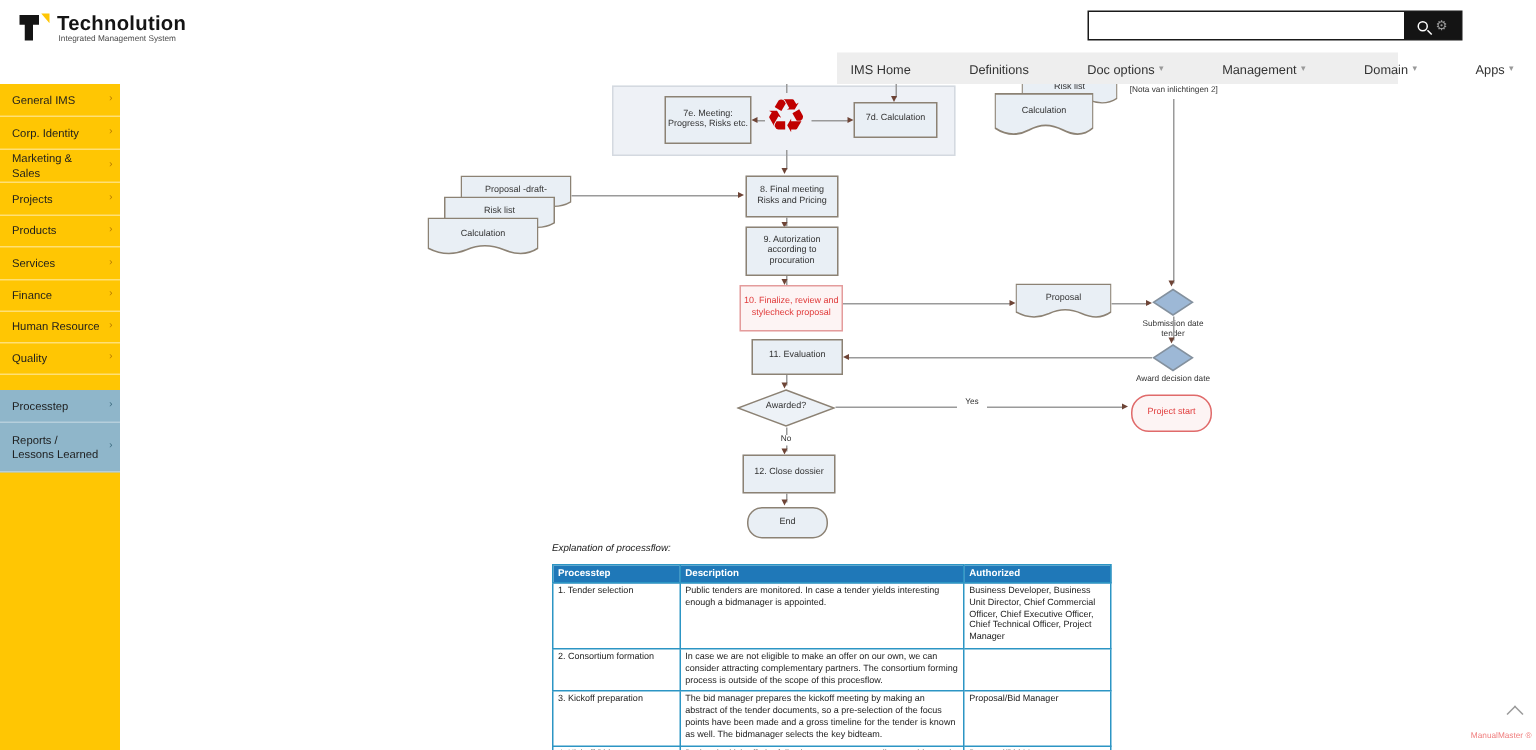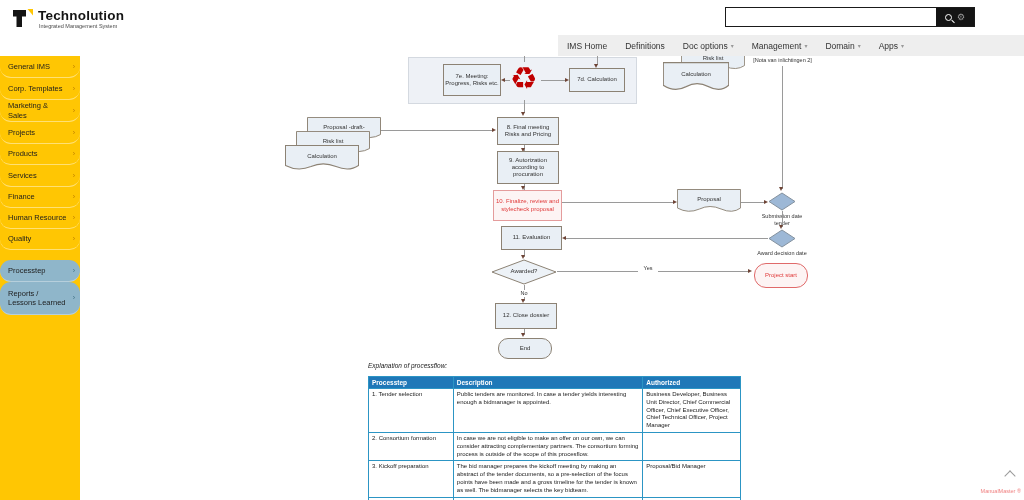--- a/index.html
+++ b/index.html
@@ -13,28 +13,28 @@
   #logo-title { position:absolute; left:38px; top:8px; font-size:13.5px; font-weight:bold; color:#141414; letter-spacing:.2px; }
   #logo-sub { position:absolute; left:39px; top:23px; font-size:5.5px; color:#4a4a4a; }
   #searchwrap { position:absolute; left:725px; top:7px; width:250px; height:20px; border:1px solid #1a1a1a; background:#fff; display:flex; }
   #search-input { flex:1; border:none; outline:none; font-size:9px; padding:0 4px; }
   #search-btns { width:38px; background:#141414; display:flex; align-items:center; justify-content:center; gap:5px; }
   .mag { width:7px; height:7px; border:1.2px solid #fff; border-radius:50%; position:relative; }
   .mag::after { content:""; position:absolute; width:4px; height:1.2px; background:#fff; transform:rotate(45deg); left:5px; top:6px; }
   .gear { color:#9a9a9a; font-size:9px; line-height:1; }
 
   
-  #nav { position:absolute; left:558px; top:35px; width:466px; height:21px; background:#eeeeee; display:flex; align-items:stretch; z-index:30; }
+  #nav { position:absolute; left:558px; top:35px; width:374px; height:21px; background:#eeeeee; display:flex; align-items:stretch; z-index:30;gap:21px; }
   .nav-item { display:flex; align-items:center; padding:0 9px; font-size:8.5px; color:#333; cursor:pointer; white-space:nowrap; }
   .nav-chev { font-size:6px; color:#999; margin-left:3px; }
 
   
   #sidebar { position:absolute; left:0; top:56px; width:80px; height:444px; background:#ffc603; z-index:30; }
   .side-item { position:relative; display:flex; align-items:center; padding-left:8px; padding-right:12px;
-    font-size:7.5px; color:#1d1d1d; border-bottom:1px solid rgba(255,255,255,.45); cursor:pointer; line-height:1.25;border-radius:11px; }
+    font-size:7.5px; color:#1d1d1d; border-bottom:1px solid rgba(255,255,255,.45); cursor:pointer; line-height:1.25; }
   .side-item .chev { position:absolute; right:5px; top:50%; transform:translateY(-50%); font-size:7px; color:#b97c00; }
   .side-item.blue { background:#8fb6ca; border-bottom:1px solid rgba(255,255,255,.35); }
   .side-item.blue .chev { color:#3f6e82; }
   .side-gap { height:10px; }
 
   
   #flow { position:absolute; left:0; top:0; width:1024px; height:500px; z-index:5; }
   .fnode { position:absolute; background:#e9eff5; border:1px solid #8c8274; display:flex; align-items:center;
     justify-content:center; text-align:center; font-size:6px; line-height:1.2; color:#333; padding:1px; }
   .fnode.red { background:#fdf4f4; border-color:#e49c9c; color:#e03a3a; }
@@ -259,21 +259,21 @@
     </div>
   <div class="nav-item"></div>
 </div>
 
 <div id="sidebar">
   <div class="side-item" style="height:22px">
       <span>General IMS</span>
       <span class="chev">›</span>
     </div>
   <div class="side-item" style="height:22px">
-      <span>Corp. Templates</span>
+      <span>Corp. Identity</span>
       <span class="chev">›</span>
     </div>
   <div class="side-item" style="height:22px">
       <span>Marketing &amp; Sales</span>
       <span class="chev">›</span>
     </div>
   <div class="side-item" style="height:22px">
       <span>Projects</span>
       <span class="chev">›</span>
     </div>

